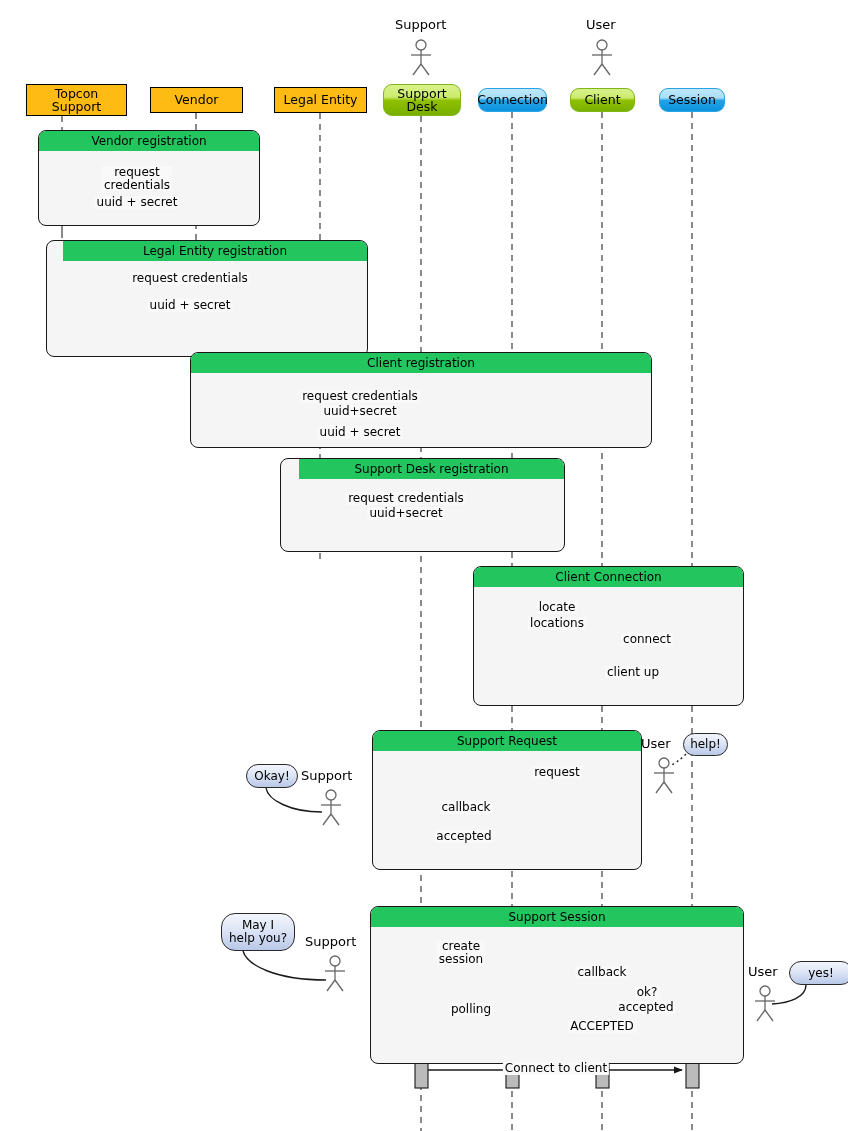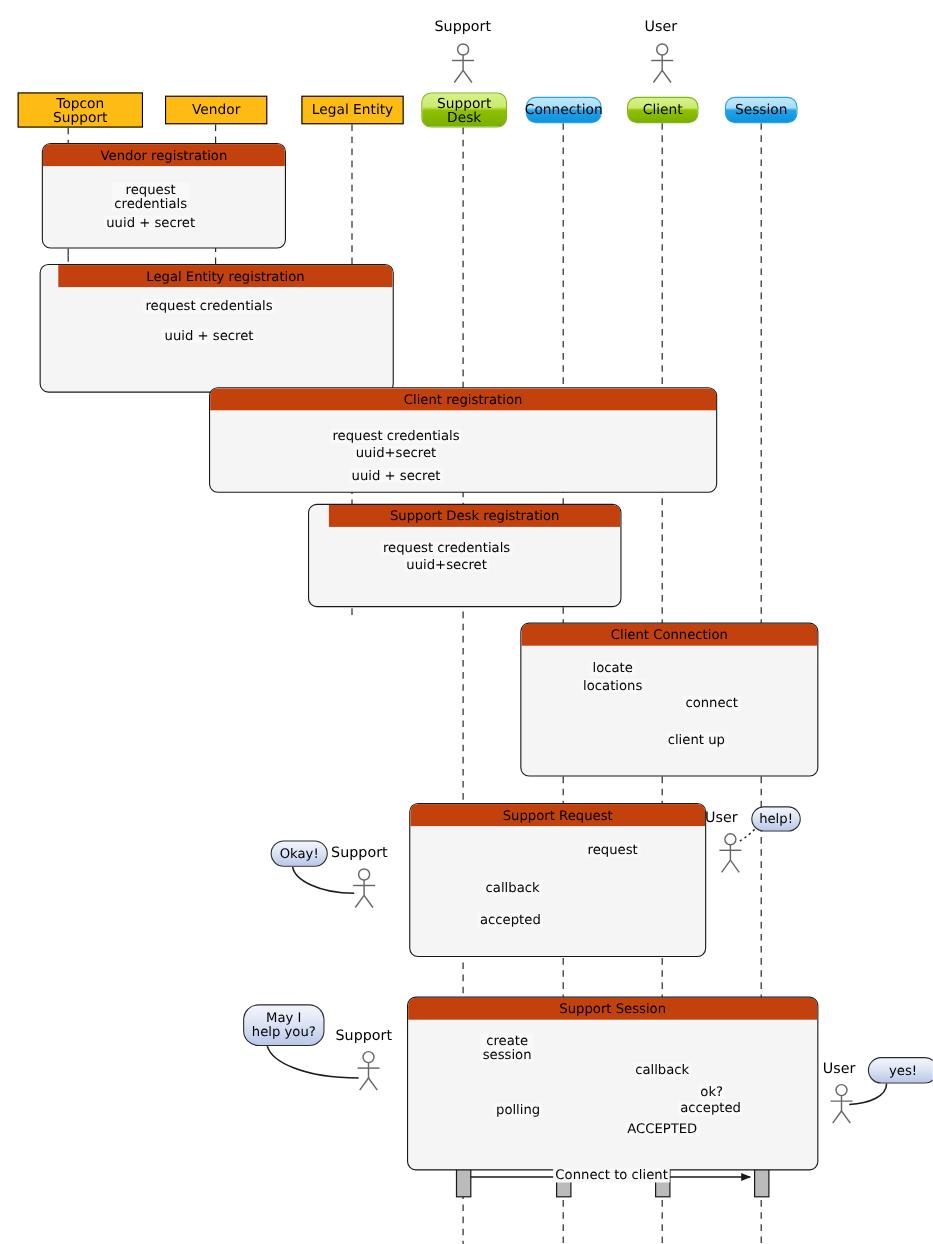--- a/index.html
+++ b/index.html
@@ -58,21 +58,21 @@
     position: absolute;
     box-sizing: border-box;
     border: 1.3px solid #181818;
     border-radius: 8px;
     background: #F5F5F5;
     overflow: hidden;
   }
   .fragment-title {
     height: 20px;
     line-height: 20px;
-    background: #c2410c;
+    background: #22c55e;
     text-align: center;
     font-size: 12px;
     color: #000;
     border-bottom: 0;
   }
   
   .msg-label {
     position: absolute;
     font-size: 12px;
     color: #000000;
@@ -242,34 +242,34 @@
   </svg>
 
   <div class="actor-label" style="left:395px; top:17px;">Support</div>
   <div class="actor-label" style="left:586px; top:17px;">User</div>
 
   <div class="actor-label" style="left:641px; top:736px;">User</div>
   <div class="actor-label" style="left:301px; top:768px;">Support</div>
   <div class="actor-label" style="left:305px; top:934px;">Support</div>
   <div class="actor-label" style="left:748px; top:964px;">User</div>
 
-  <div class="participant-box p-rect" style="left:16px; top:84px; width:114px; height:32px;">Topcon
+  <div class="participant-box p-rect" style="left:26px; top:84px; width:101px; height:32px;">Topcon
 Support</div>
   <div class="participant-box p-rect" style="left:150px; top:87px; width:93px; height:26px;">Vendor</div>
   <div class="participant-box p-rect" style="left:274px; top:87px; width:93px; height:26px;">Legal Entity</div>
   <div class="participant-box p-round-green" style="left:383px; top:84px; width:78px; height:32px;">Support
 Desk</div>
   <div class="participant-box p-round-blue" style="left:478px; top:88px; width:69px; height:24px;">Connection</div>
   <div class="participant-box p-round-green" style="left:570px; top:88px; width:65px; height:24px;">Client</div>
   <div class="participant-box p-round-blue" style="left:659px; top:88px; width:66px; height:24px;">Session</div>
 
   <div class="fragment" style="left:38px; top:130px; width:222px; height:96px;">
     <div class="fragment-title">Vendor registration</div>
   </div>
-  <div class="fragment" style="left:36px; top:240px; width:322px; height:117px;padding-left:16px;">
+  <div class="fragment" style="left:46px; top:240px; width:322px; height:117px;padding-left:16px;">
     <div class="fragment-title">Legal Entity registration</div>
   </div>
   <div class="fragment" style="left:190px; top:352px; width:462px; height:96px;">
     <div class="fragment-title">Client registration</div>
   </div>
   <div class="fragment" style="left:280px; top:458px; width:285px; height:94px;padding-left:18px;">
     <div class="fragment-title">Support Desk registration</div>
   </div>
   <div class="fragment" style="left:473px; top:566px; width:271px; height:140px;">
     <div class="fragment-title">Client Connection</div>

